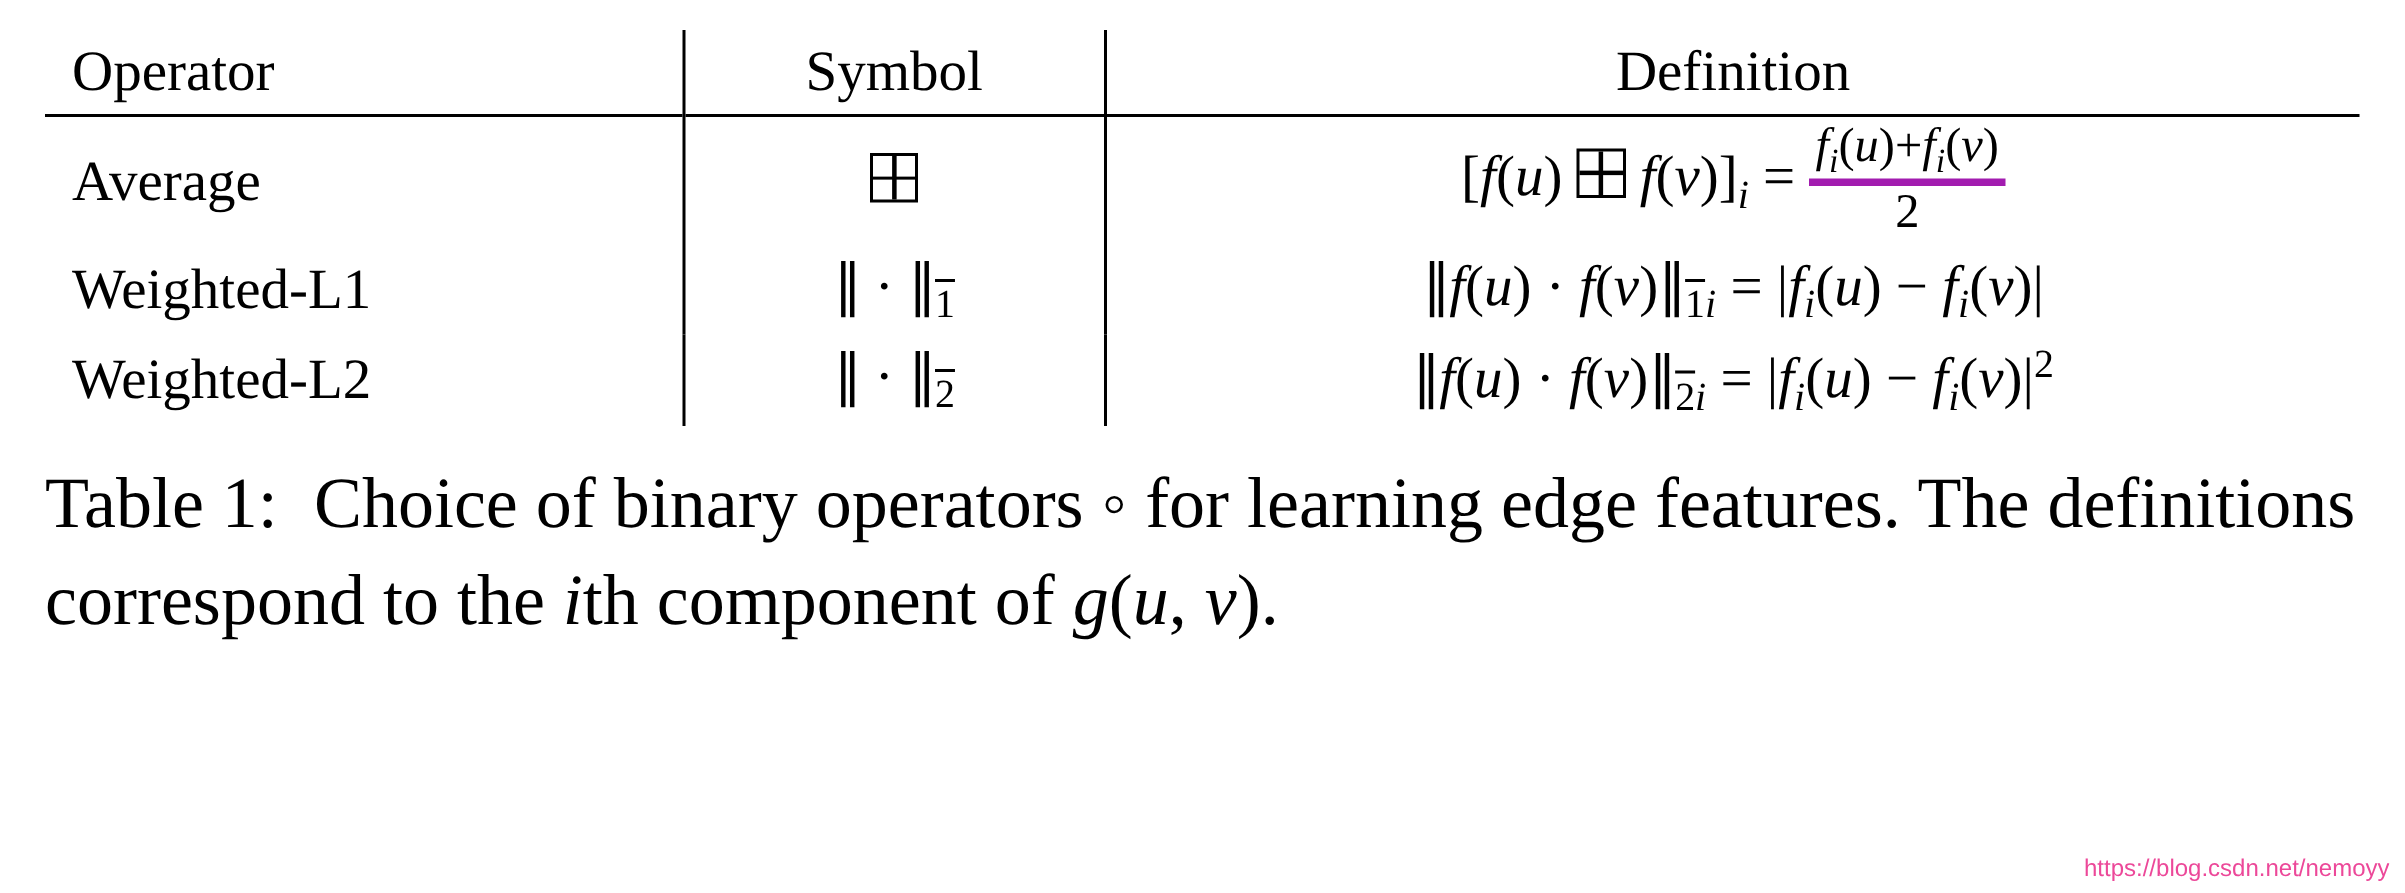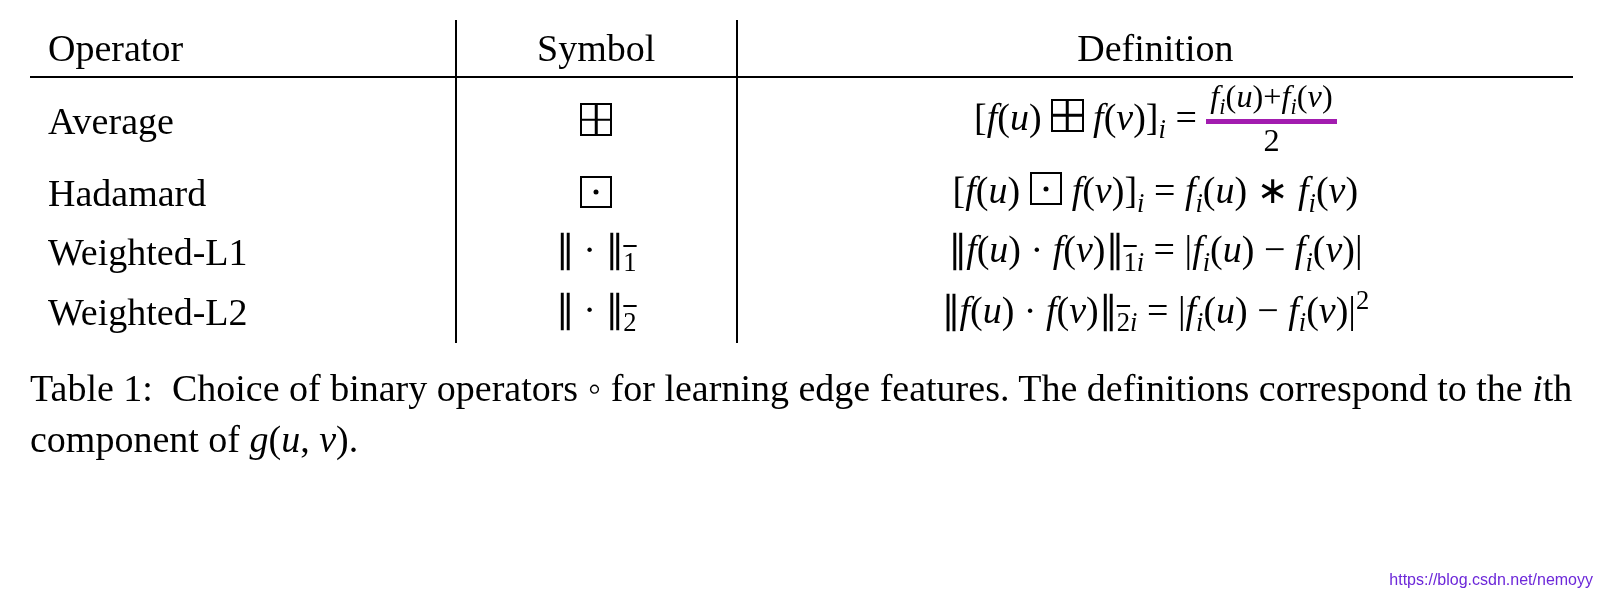--- a/index.html
+++ b/index.html
@@ -26,21 +26,21 @@
     padding: 4px 18px;
     text-align: center;
     vertical-align: middle;
   }
   td:first-child { text-align: left; }
   .hline { border-top: 2px solid #000; }
   .vline-r { border-right: 2px solid #000; }
   .caption {
     margin-top: 20px;
     line-height: 1.35;
-    font-size: 38px;
+    font-size: 48px;
   }
   .frac {
     display: inline-block;
     vertical-align: middle;
     text-align: center;
     font-size: 0.85em;
     line-height: 1.05;
     position: relative;
     top: -2px;
   }
@@ -73,21 +73,21 @@
     left:50%; top:50%;
     transform: translate(-50%,-50%);
   }
   .norm { letter-spacing: -1px; }
   .barover { text-decoration: overline; text-decoration-thickness: 2px; }
   .watermark {
     position: fixed;
     bottom: 6px;
     right: 10px;
     font-size: 16px;
-    color: #6d28d9;
+    color: #ec4899;
     font-family: Arial, sans-serif;
   }
   .eq { white-space: nowrap; }
 </style>
 </head>
 <body>
 
 <table>
   <thead>
     <tr>
@@ -96,25 +96,20 @@
       <th>Definition</th>
     </tr>
   </thead>
   <tbody>
     <tr class="hline">
       <td class="vline-r">Average</td>
       <td class="vline-r eq"><span class="op-box plus"></span></td>
       <td class="eq">[<span class="ital">f</span>(<span class="ital">u</span>) <span class="op-box plus"></span> <span class="ital">f</span>(<span class="ital">v</span>)]<span class="sub ital">i</span> = <span class="frac"><span class="num"><span class="ital">f</span><span class="sub ital">i</span>(<span class="ital">u</span>)+<span class="ital">f</span><span class="sub ital">i</span>(<span class="ital">v</span>)</span><span class="den">2</span></span></td>
     </tr>
     <tr>
-      <td class="vline-r">Hadamard</td>
-      <td class="vline-r eq"><span class="op-box dot"></span></td>
-      <td class="eq">[<span class="ital">f</span>(<span class="ital">u</span>) <span class="op-box dot"></span> <span class="ital">f</span>(<span class="ital">v</span>)]<span class="sub ital">i</span> = <span class="ital">f</span><span class="sub ital">i</span>(<span class="ital">u</span>) ∗ <span class="ital">f</span><span class="sub ital">i</span>(<span class="ital">v</span>)</td>
-    </tr>
-    <tr>
       <td class="vline-r">Weighted-L1</td>
       <td class="vline-r eq"><span class="norm">∥</span> · <span class="norm">∥</span><span class="sub"><span class="barover">1</span></span></td>
       <td class="eq"><span class="norm">∥</span><span class="ital">f</span>(<span class="ital">u</span>) · <span class="ital">f</span>(<span class="ital">v</span>)<span class="norm">∥</span><span class="sub"><span class="barover">1</span><span class="ital">i</span></span> = |<span class="ital">f</span><span class="sub ital">i</span>(<span class="ital">u</span>) − <span class="ital">f</span><span class="sub ital">i</span>(<span class="ital">v</span>)|</td>
     </tr>
     <tr>
       <td class="vline-r">Weighted-L2</td>
       <td class="vline-r eq"><span class="norm">∥</span> · <span class="norm">∥</span><span class="sub"><span class="barover">2</span></span></td>
       <td class="eq"><span class="norm">∥</span><span class="ital">f</span>(<span class="ital">u</span>) · <span class="ital">f</span>(<span class="ital">v</span>)<span class="norm">∥</span><span class="sub"><span class="barover">2</span><span class="ital">i</span></span> = |<span class="ital">f</span><span class="sub ital">i</span>(<span class="ital">u</span>) − <span class="ital">f</span><span class="sub ital">i</span>(<span class="ital">v</span>)|<span class="sup">2</span></td>
     </tr>
   </tbody>

